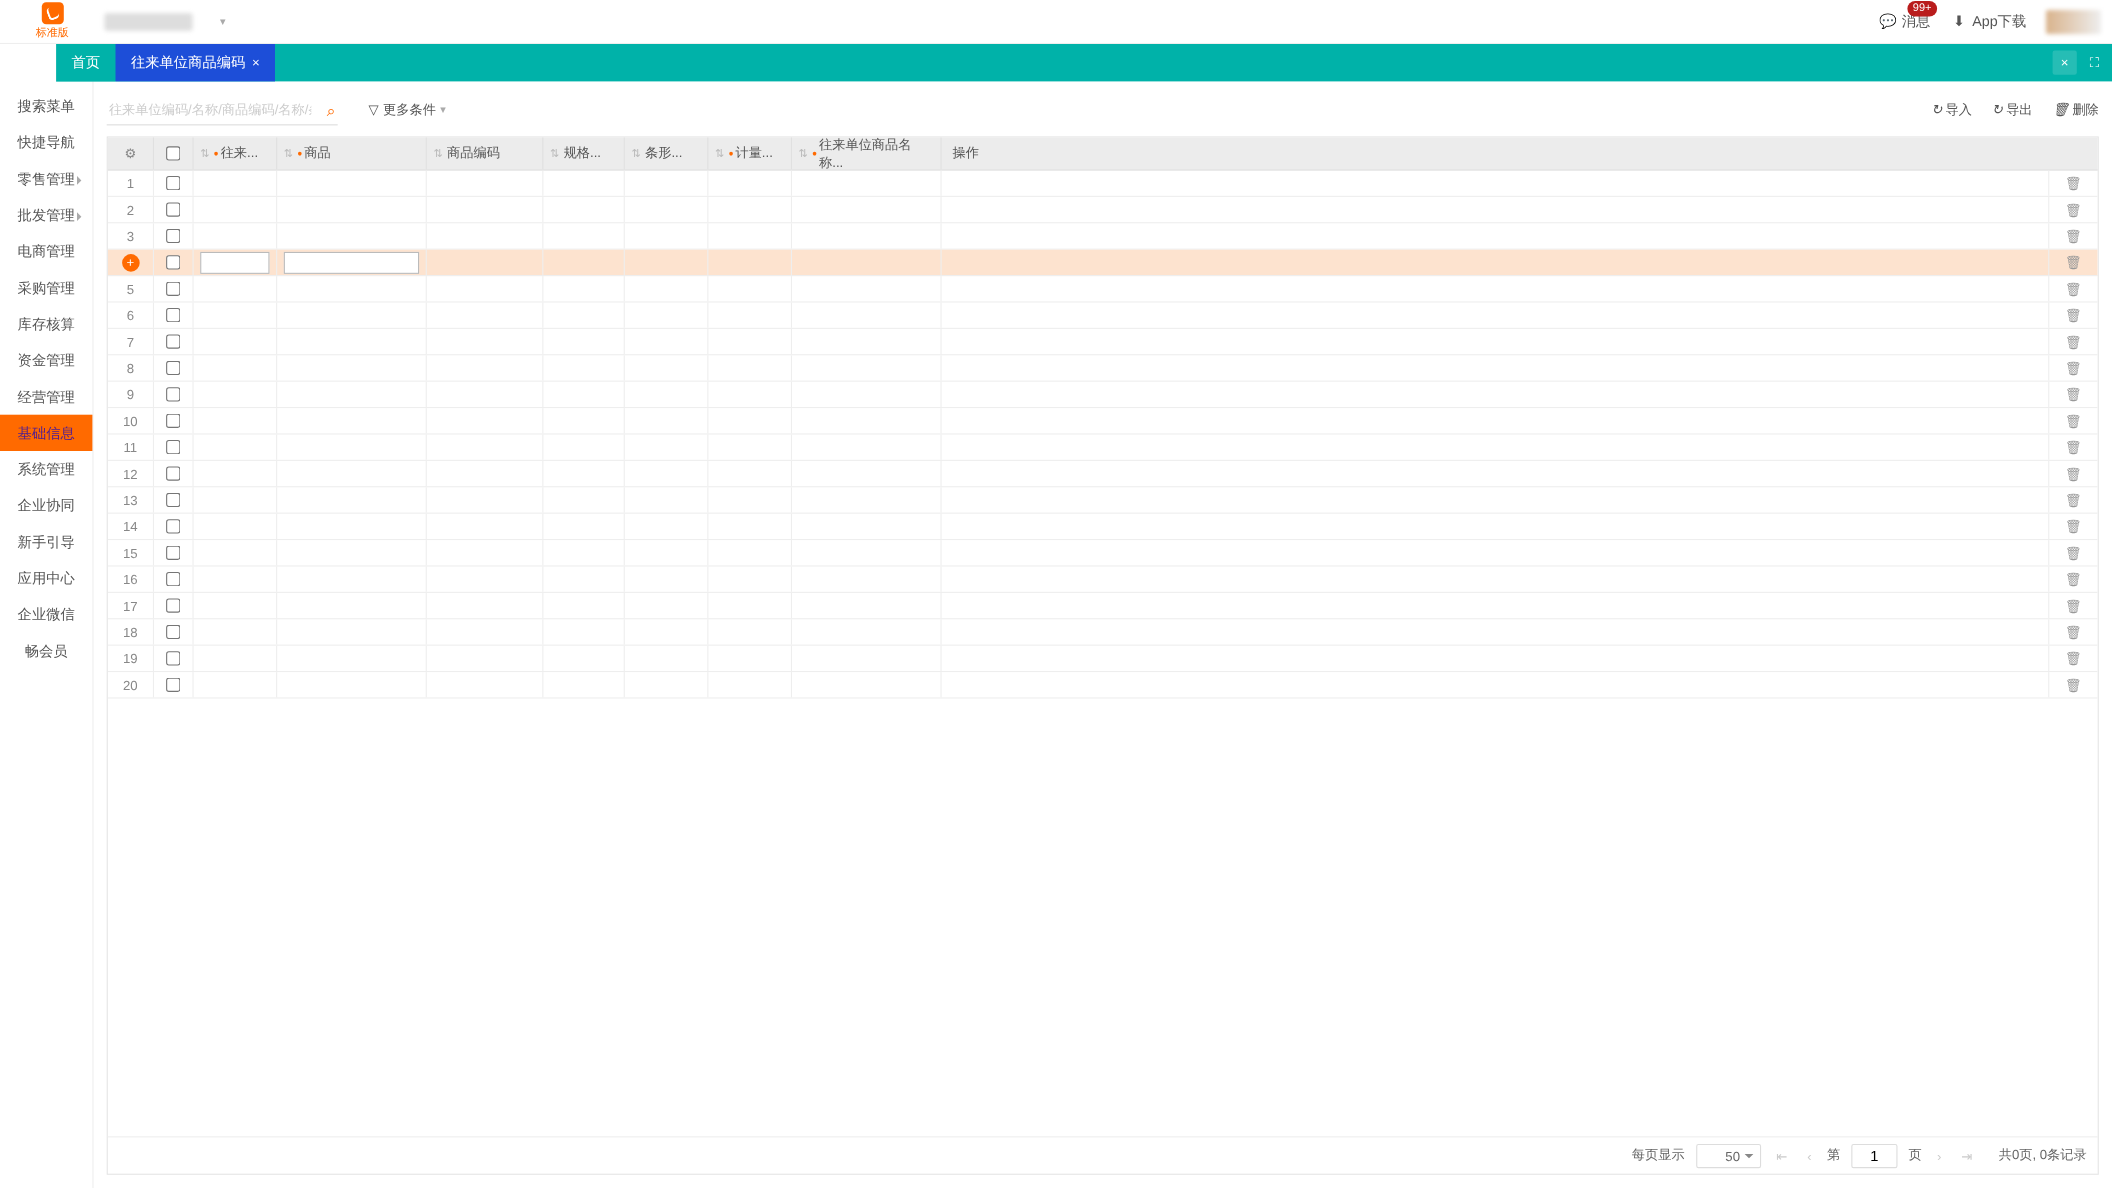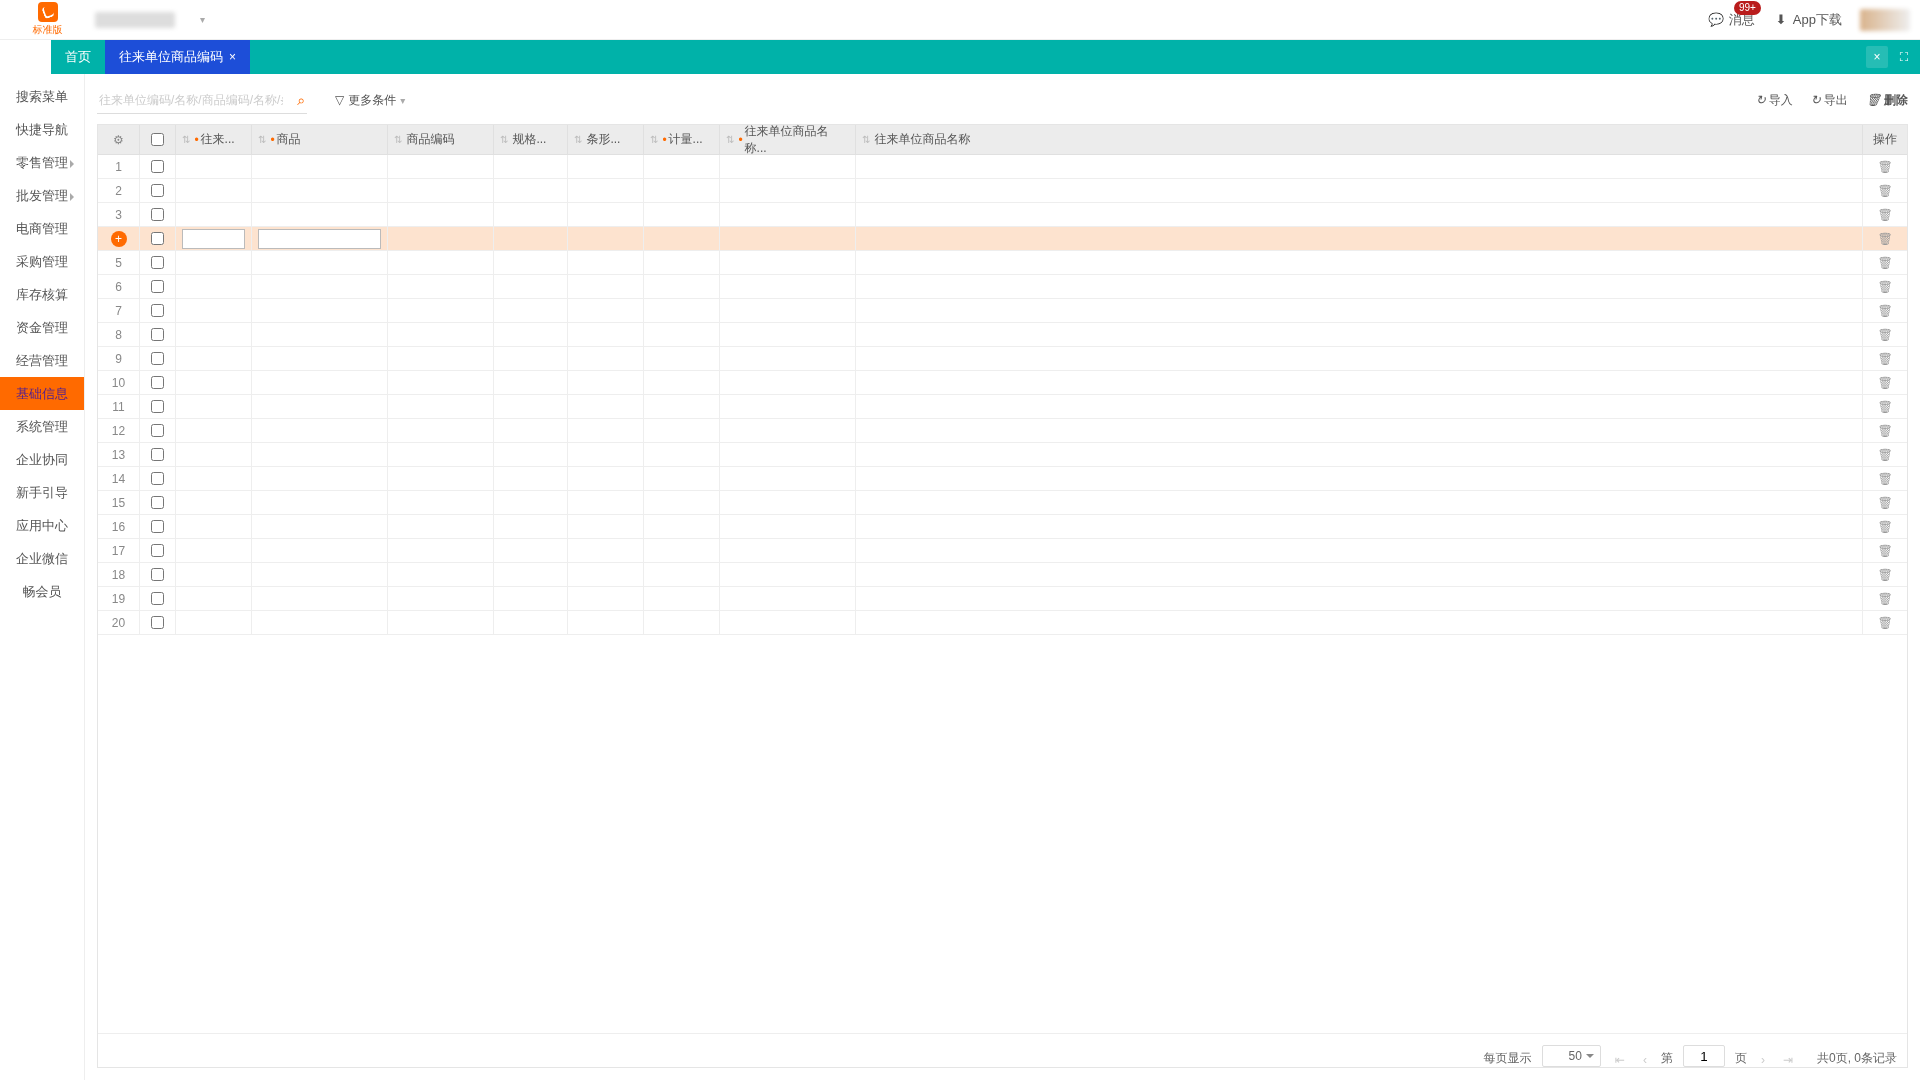--- a/index.html
+++ b/index.html
@@ -59,21 +59,21 @@
 .c-op{width:44px;justify-content:center;border-right:none}
 .gbody{flex:1;overflow:auto}
 .grow{display:flex;height:24px;border-bottom:1px solid #eee;font-size:12px;color:#555}
 .grow.hilite{background:#fde3cf}
 .gc{border-right:1px solid #eee;display:flex;align-items:center;padding:0 6px}
 .gc.c-idx{justify-content:center;color:#888}
 .gc.c-chk{justify-content:center}
 .gc.c-op{justify-content:center;border-right:none;color:#999;cursor:pointer}
 .addbtn{width:16px;height:16px;border-radius:50%;background:#ff6a00;color:#fff;display:flex;align-items:center;justify-content:center;font-size:12px;line-height:1}
 .cell-edit{border:1px solid #bbb;height:20px;width:100%;background:#fff}
-.gfoot{height:34px;border-top:1px solid #eee;display:flex;align-items:flex-end;justify-content:flex-end;padding:0 10px;gap:10px;font-size:12px;color:#666}
+.gfoot{height:34px;border-top:1px solid #eee;display:flex;align-items:center;justify-content:flex-end;padding:0 10px;gap:10px;font-size:12px;color:#666}
 .sel{border:1px solid #ddd;padding:3px 18px 3px 26px;position:relative;border-radius:2px}
 .sel::after{content:"";position:absolute;right:6px;top:8px;border:4px solid transparent;border-top-color:#888}
 .pgicn{color:#ccc;padding:0 4px;cursor:pointer}
 .pgin{width:42px;height:22px;border:1px solid #ddd;text-align:center;border-radius:2px}
 .save-bar{height:50px;display:flex;align-items:center;justify-content:flex-end;padding-right:18px;background:#fff;margin-top:8px}
 .save-btn{background:#ff6a00;color:#fff;border:none;padding:8px 26px;font-size:14px;border-radius:3px;cursor:pointer}
 input[type=checkbox]{width:13px;height:13px}
 .gear{color:#888}
 .trash{font-size:12px}
 </style>
@@ -154,21 +154,21 @@
           <span>
               <i>↻</i>
               <b style="font-weight:normal">导入</b>
             </span>
           <span>
               <i>↻</i>
               <b style="font-weight:normal">导出</b>
             </span>
           <span>
               <i>🗑</i>
-              <b style="font-weight:bold">删除</b>
+              <b style="font-weight:normal">删除</b>
             </span>
         </div>
       </div>
 
       <div class="grid">
         <div class="ghead">
           <div class="gh c-idx">
               <span class="gear">⚙</span>
             </div>
           <div class="gh c-chk">
@@ -191,23 +191,20 @@
           <div class="gh c-e sort">
               <span>条形...</span>
             </div>
           <div class="gh c-f sort">
               <span class="req">•</span>
               <span>计量...</span>
             </div>
           <div class="gh c-g sort">
               <span class="req">•</span>
               <span>往来单位商品名称...</span>
-            </div>
-          <div class="gh c-h sort">
-              <span>往来单位商品名称</span>
             </div>
           <div class="gh c-op">
               <span>操作</span>
             </div>
         </div>
         <div class="gbody" id="gbody">
             <div class="grow">
               <div class="gc c-idx">1</div>
               <div class="gc c-chk">
                 <input type="checkbox" style="">

